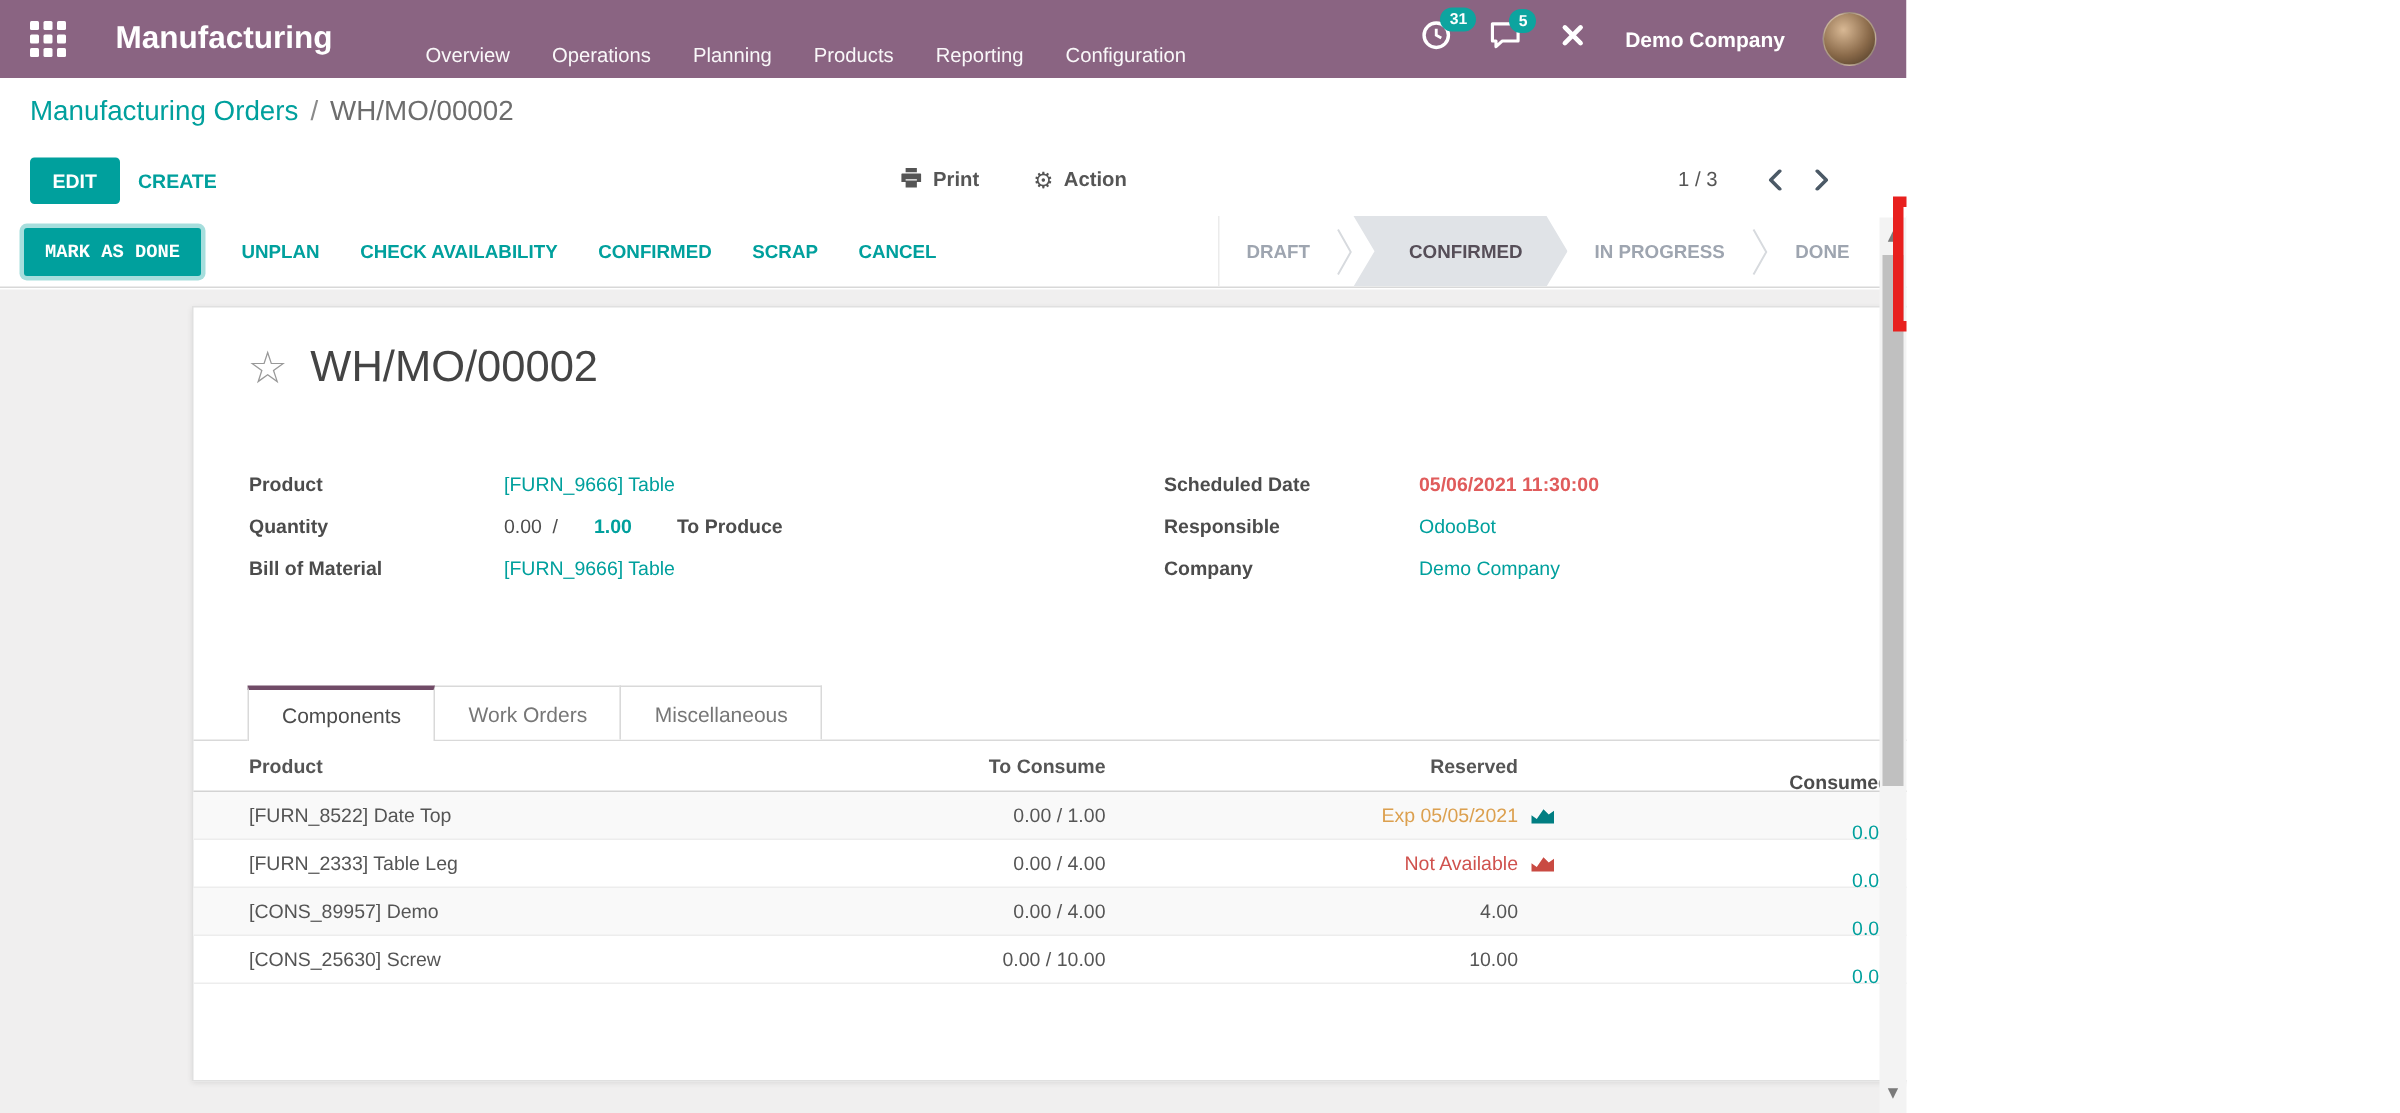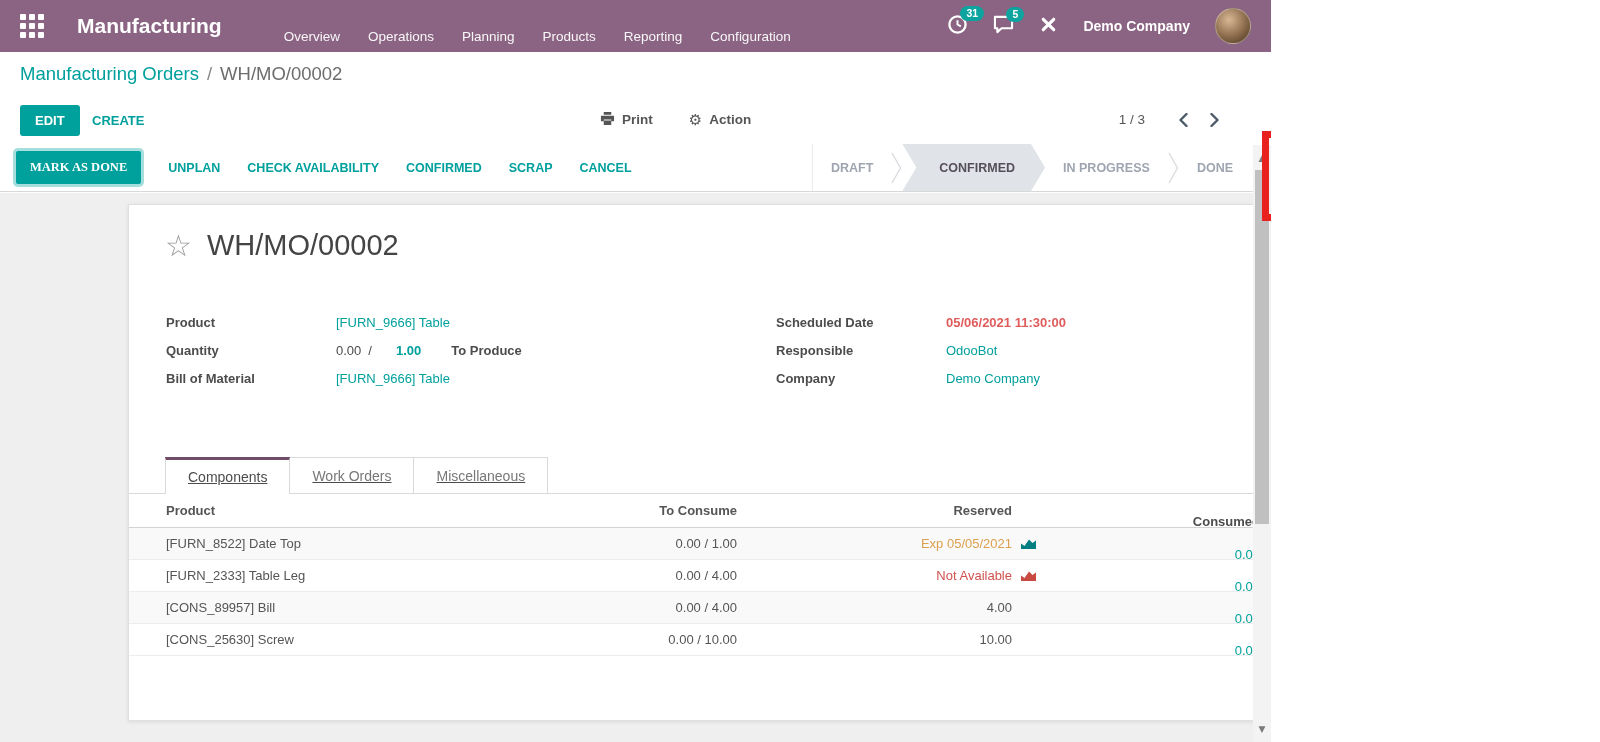--- a/index.html
+++ b/index.html
@@ -43,21 +43,21 @@
   .pager{position:absolute;right:48px;top:0;height:100%;display:flex;align-items:center;font-size:13.5px;color:#555;}
   .pager-count{margin-right:30px;}
   .chev{cursor:pointer;display:flex;padding:4px;}
   .chev + .chev{margin-left:14px;}
 
   
   .statusbar{position:absolute;top:144px;left:0;right:0;height:48px;background:#fff;
     border-bottom:1px solid #d8d8d8;display:flex;align-items:center;box-sizing:border-box;}
   .sb-left{display:flex;align-items:center;gap:27px;margin-left:16px;}
   .sb-primary{background:var(--accent);color:#fff;border:none;font-weight:bold;font-size:12.5px;
-    padding:9px 14px;border-radius:2px;box-shadow:0 0 0 3px rgba(0,160,157,.35);cursor:pointer;font-family:Liberation Serif, serif;}
+    padding:9px 14px;border-radius:2px;box-shadow:0 0 0 3px rgba(0,160,157,.35);cursor:pointer;font-family:Liberation Mono, monospace;}
   .sb-link{background:none;border:none;color:var(--accent);font-weight:bold;font-size:12.5px;
     cursor:pointer;padding:0;font-family:inherit;}
   .sb-states{margin-left:auto;height:100%;display:flex;align-items:center;padding-right:20px;
     border-left:1px solid #ebebeb;font-size:12.5px;font-weight:bold;color:var(--state-muted);}
   .state{padding:0 18px;cursor:pointer;white-space:nowrap;}
   .state-arrow{height:100%;display:flex;align-items:center;background:var(--state-active-bg);
     color:var(--state-active-text);padding:0 30px 0 37px;cursor:pointer;
     clip-path:polygon(0 0,calc(100% - 14px) 0,100% 50%,calc(100% - 14px) 100%,0 100%,14px 50%);}
   .sep-chev{display:flex;align-items:center;height:100%;}
 
@@ -79,21 +79,21 @@
   .qty-sep{margin-left:7px;}
   .qty-todo{color:var(--accent);font-weight:bold;margin-left:24px;}
   .qty-suffix{font-weight:bold;margin-left:30px;}
   .lot-btn{width:34px;height:27px;background:var(--accent);border:none;border-radius:3px;color:#fff;
     font-size:15px;display:flex;align-items:center;justify-content:center;cursor:pointer;
     font-family:"DejaVu Sans",sans-serif;}
   .date-val{color:var(--date-red);font-weight:bold;}
 
   
   .tabs{position:absolute;left:0;right:0;top:252px;height:37px;padding-left:36px;display:flex;
-    align-items:flex-end;border-bottom:1px solid #d9d9d9;box-sizing:border-box;text-decoration:underline;}
+    align-items:flex-end;border-bottom:1px solid #d9d9d9;box-sizing:border-box;}
   .tab{height:36px;display:flex;align-items:center;padding:0 22px;border:1px solid #d9d9d9;
     border-bottom:none;background:#fff;font-size:14px;color:#777;cursor:pointer;box-sizing:border-box;}
   .tab + .tab{margin-left:-1px;}
   .tab-active{color:#4c4c4c;border-top:3px solid var(--primary-dark);height:37px;margin-bottom:-1px;z-index:2;position:relative;}
 
   
   .otable{position:absolute;left:0;right:0;top:289px;font-size:13px;}
   .trow{display:flex;align-items:center;height:31px;border-bottom:1px solid #ededed;}
   .thead{height:33px;border-bottom:1px solid #d3d3d3;font-weight:bold;color:#4c4c4c;}
   .stripe{background:#f9f9f9;}
@@ -364,21 +364,21 @@
                   <rect x="5" y="7.2" width="11" height="2.3"></rect>
                   <rect x="0" y="10.8" width="3" height="2.2"></rect>
                   <rect x="5" y="10.8" width="11" height="2.2"></rect>
                 </svg>
             </span>
           </span>
           <span class="c-end"></span>
         </div>
 
         <div class="trow stripe">
-          <span class="c-product">[CONS_89957] Bill</span>
+          <span class="c-product">[CONS_89957] Demo</span>
           <span class="c-toc">0.00 / 4.00</span>
           <span class="c-res">
             <span>4.00</span>
               <span class="icon-slot"></span>
           </span>
           <span class="c-con">
             <span class="con-val">0.00</span>
             <span class="con-slot">
               <svg width="16" height="13" viewBox="0 0 16 13" style="fill:var(--accent)">
                   <rect x="0" y="0" width="3" height="2.3"></rect>

